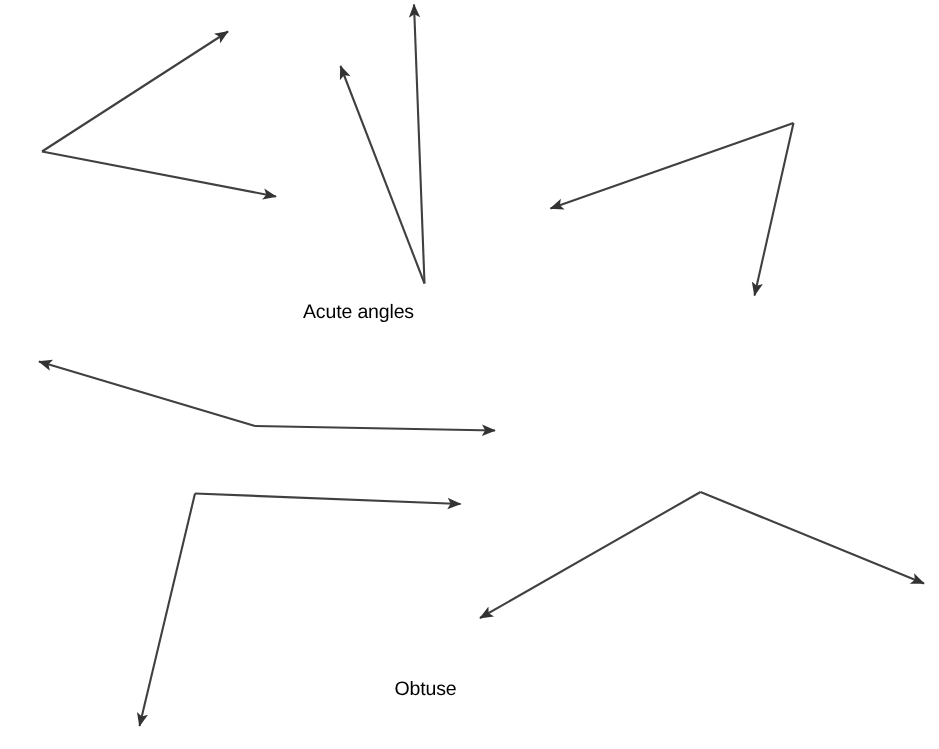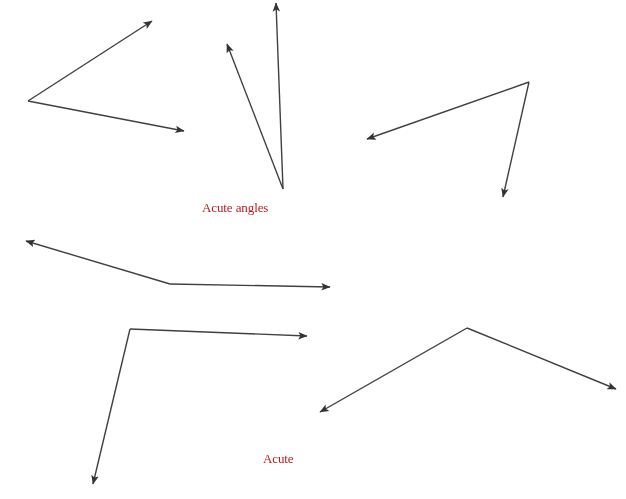--- a/index.html
+++ b/index.html
@@ -23,24 +23,24 @@
   #angles-svg {
     position: absolute;
     left: 0;
     top: 0;
     width: 626px;
     height: 499px;
     display: block;
   }
   .angle-label {
     position: absolute;
-    font-family: Liberation Serif, serif;
+    font-family: Liberation Sans, sans-serif;
     font-size: 13px;
     line-height: 14px;
-    color: #b91c1c;
+    color: #000000;
     white-space: nowrap;
     letter-spacing: -0.1px;
   }
   #label-acute {
     left: 202px;
     top: 201px;
   }
   #label-obtuse {
     left: 263px;
     top: 452px;
@@ -80,15 +80,15 @@
         </g>
         <g>
           <line x1="467" y1="328" x2="320" y2="412" stroke="#404040" stroke-width="1.4" stroke-linecap="butt" marker-end="url(#arrowhead)"></line>
           <line x1="467" y1="328" x2="616" y2="389" stroke="#404040" stroke-width="1.4" stroke-linecap="butt" marker-end="url(#arrowhead)"></line>
         </g>
       </g>
   </svg>
 
   <div class="angle-label" id="label-acute">Acute angles</div>
 
-  <div class="angle-label" id="label-obtuse">Acute</div>
+  <div class="angle-label" id="label-obtuse">Obtuse</div>
 
 </div>
 
 </body></html>

